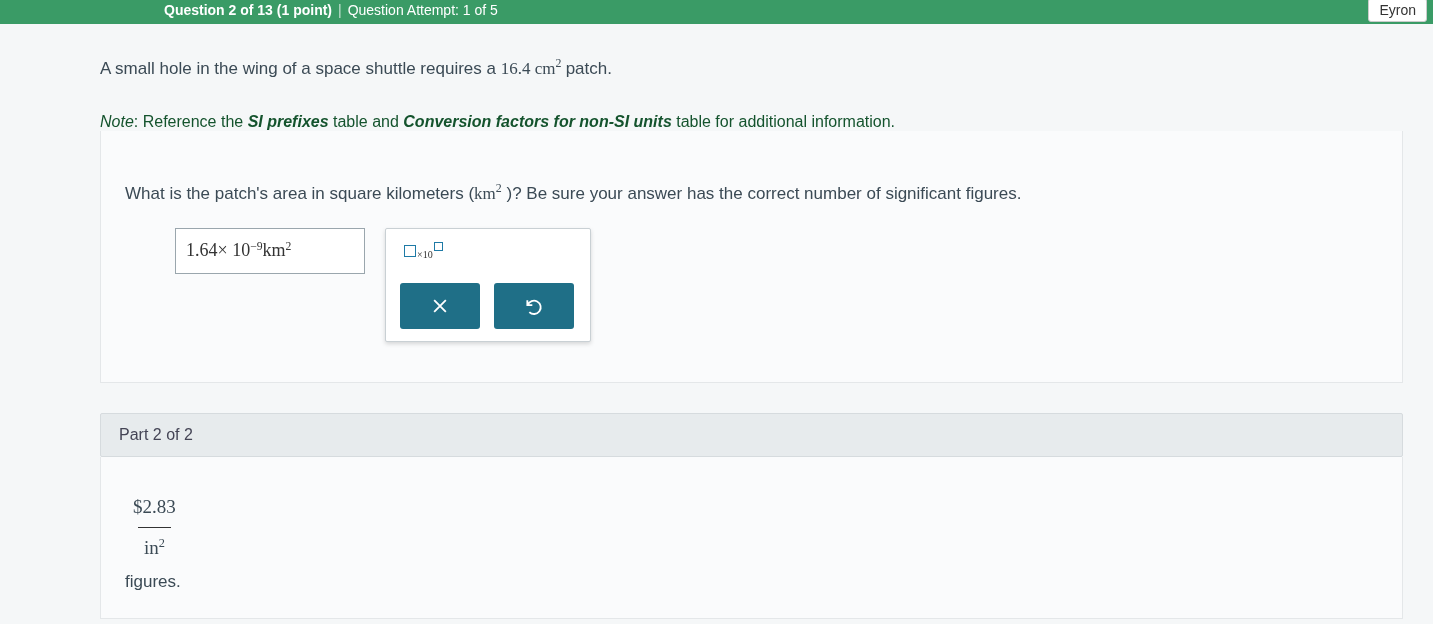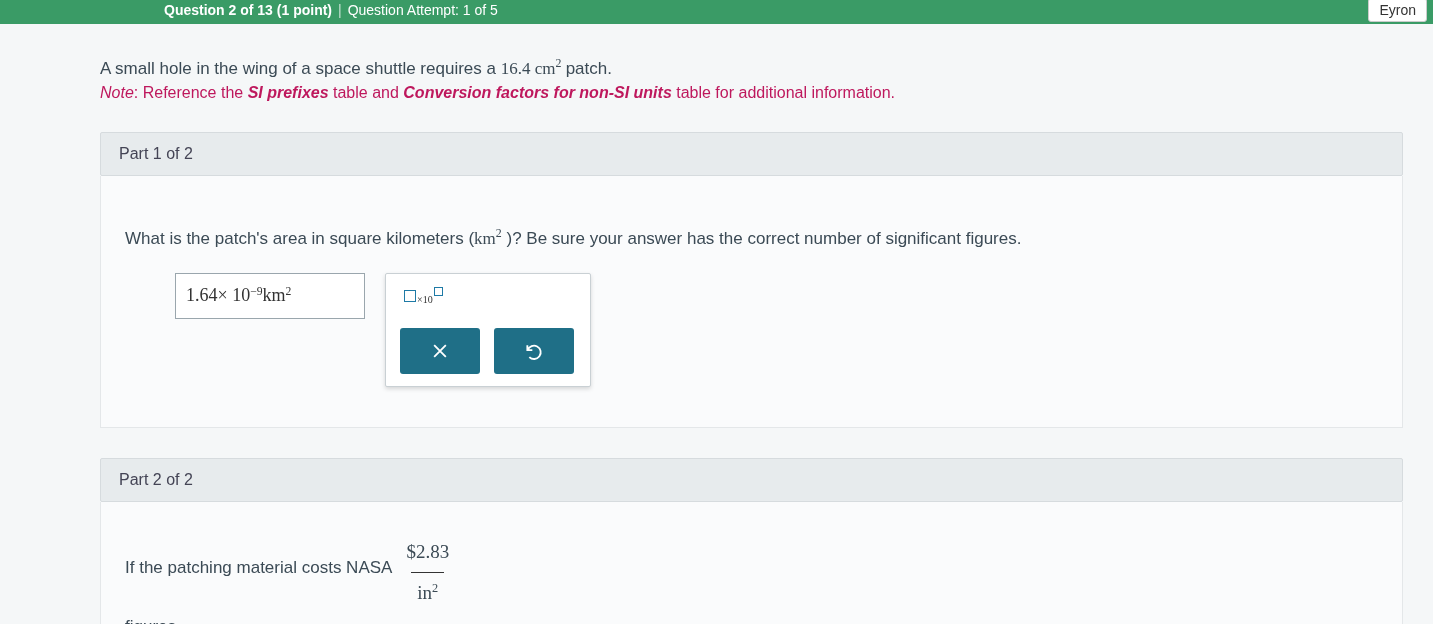--- a/index.html
+++ b/index.html
@@ -26,21 +26,21 @@
     .pipe   { opacity:.7; }
     .username-btn{
       background:#fff; color:#333; border-radius:3px;
       padding:3px 10px; font-size:14px; cursor:pointer;
       border:1px solid #ccc;
     }
     
     .content { padding:30px 30px 0 100px; }
     .intro { font-size:17px; color:#3b4a55; line-height:1.6; }
     .intro sup{ font-size:.7em; }
-    .note-row{ margin-top:2px; font-size:16px; color:#be185d;}
+    .note-row{ margin-top:31px; font-size:16px; color:#14532d;}
     .note-row em, .note-row .ital { font-style:italic; }
     .note-row .bi { font-style:italic; font-weight:600;}
     
     .part-bar{
       background:#e7ebed;
       border:1px solid #d6dbde;
       padding:12px 18px;
       font-size:16px; color:#445;
       margin-top:30px;
       border-radius:2px;
@@ -137,21 +137,20 @@
       <span>16.4</span>
       <span>cm</span><sup>2</sup>
     </span>
     <span> patch.</span>
   </p>
 
   <p class="note-row">
     <span class="ital">Note</span><span>: Reference the </span><span class="bi">SI prefixes</span><span> table and </span><span class="bi">Conversion factors for non-SI units</span><span> table for additional information.</span>
   </p>
 
-  <div class="part-bar">Part 1 of 2</div>
 
   <div class="part-body">
     <p class="question-text">
       <span>What is the patch's area in square kilometers (</span><span style="font-family:'Times New Roman',serif;"><span>km</span><sup>2</sup></span><span> )? Be sure your answer has the correct number of significant figures.</span>
     </p>
 
     <div class="answer-row">
 
       <div class="answer-input">
         <span>1.64</span>
@@ -180,21 +179,20 @@
           </button>
         </div>
       </div>
     </div>
   </div>
 
   <div class="part-bar">Part 2 of 2</div>
 
   <div class="part2-body">
     <div class="q2">
-      <span>If the patching material costs NASA </span>
       <span class="frac">
         <span class="num">$2.83</span>
         <span class="den"><span>in</span><sup>2</sup></span>
       </span>
     </div>
     <div class="q2" style="margin-top:4px;">
       <span>figures.</span>
     </div>
 
   </div>

